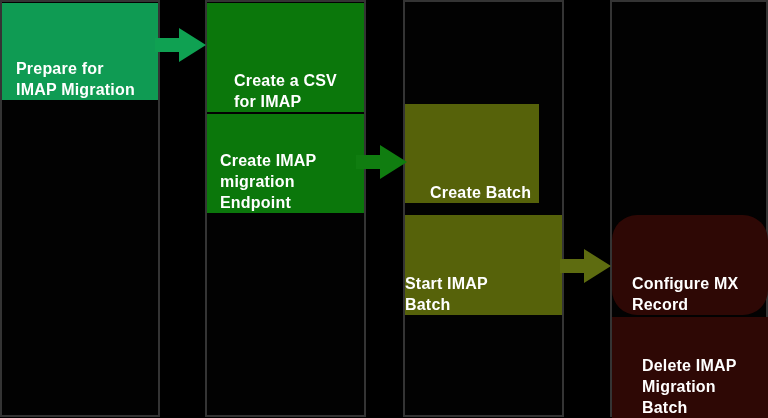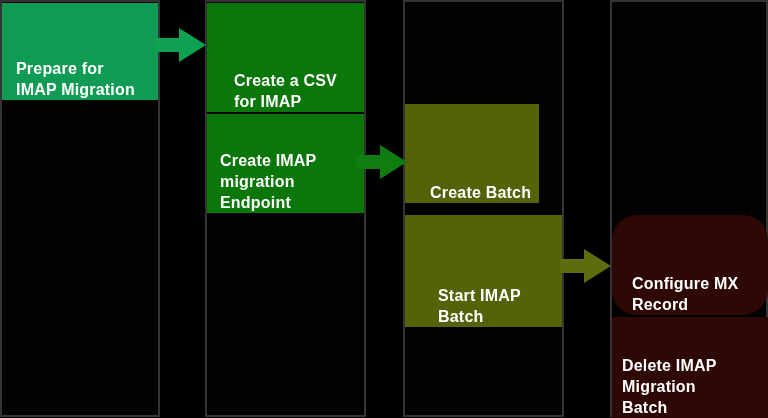--- a/index.html
+++ b/index.html
@@ -46,23 +46,23 @@
     font-size: 16px;
     line-height: 21px;
     letter-spacing: 0.2px;
   }
   .step .step-label { white-space: pre-line; }
 
   #step-prepare         { left: 2px;   top: 3px;   width: 156px; height: 97px;  background: var(--green-bright); padding-left: 14px; }
   #step-create-csv      { left: 207px; top: 3px;   width: 157px; height: 109px; background: var(--green-dark);   padding-left: 27px; }
   #step-create-endpoint { left: 207px; top: 114px; width: 157px; height: 99px;  background: var(--green-dark);   padding-left: 13px; }
   #step-create-batch    { left: 405px; top: 104px; width: 134px; height: 99px;  background: var(--olive);        padding-left: 25px; }
-  #step-start-batch     { left: 405px; top: 215px; width: 157px; height: 112px; background: var(--olive);        padding-left: 33px; }
+  #step-start-batch     { left: 405px; top: 215px; width: 157px; height: 100px; background: var(--olive);        }
   #step-configure-mx    { left: 612px; top: 215px; width: 156px; height: 100px; background: var(--maroon);       padding-left: 20px; border-radius: 25px; }
-  #step-delete-batch    { left: 612px; top: 317px; width: 156px; height: 101px; background: var(--maroon);       padding-left: 10px; }
+  #step-delete-batch    { left: 612px; top: 317px; width: 156px; height: 101px; background: var(--maroon);       padding-left: 30px; }
 
   .flow-arrow { position: absolute; }
   #arrow-1 { left: 155px; top: 27px; }
   #arrow-2 { left: 356px; top: 144px; }
   #arrow-3 { left: 560px; top: 248px; }
   #arrow-1 polygon { fill: var(--arrow-green-bright); }
   #arrow-2 polygon { fill: var(--arrow-green-dark); }
   #arrow-3 polygon { fill: var(--arrow-olive); }
 </style>
 </head>

